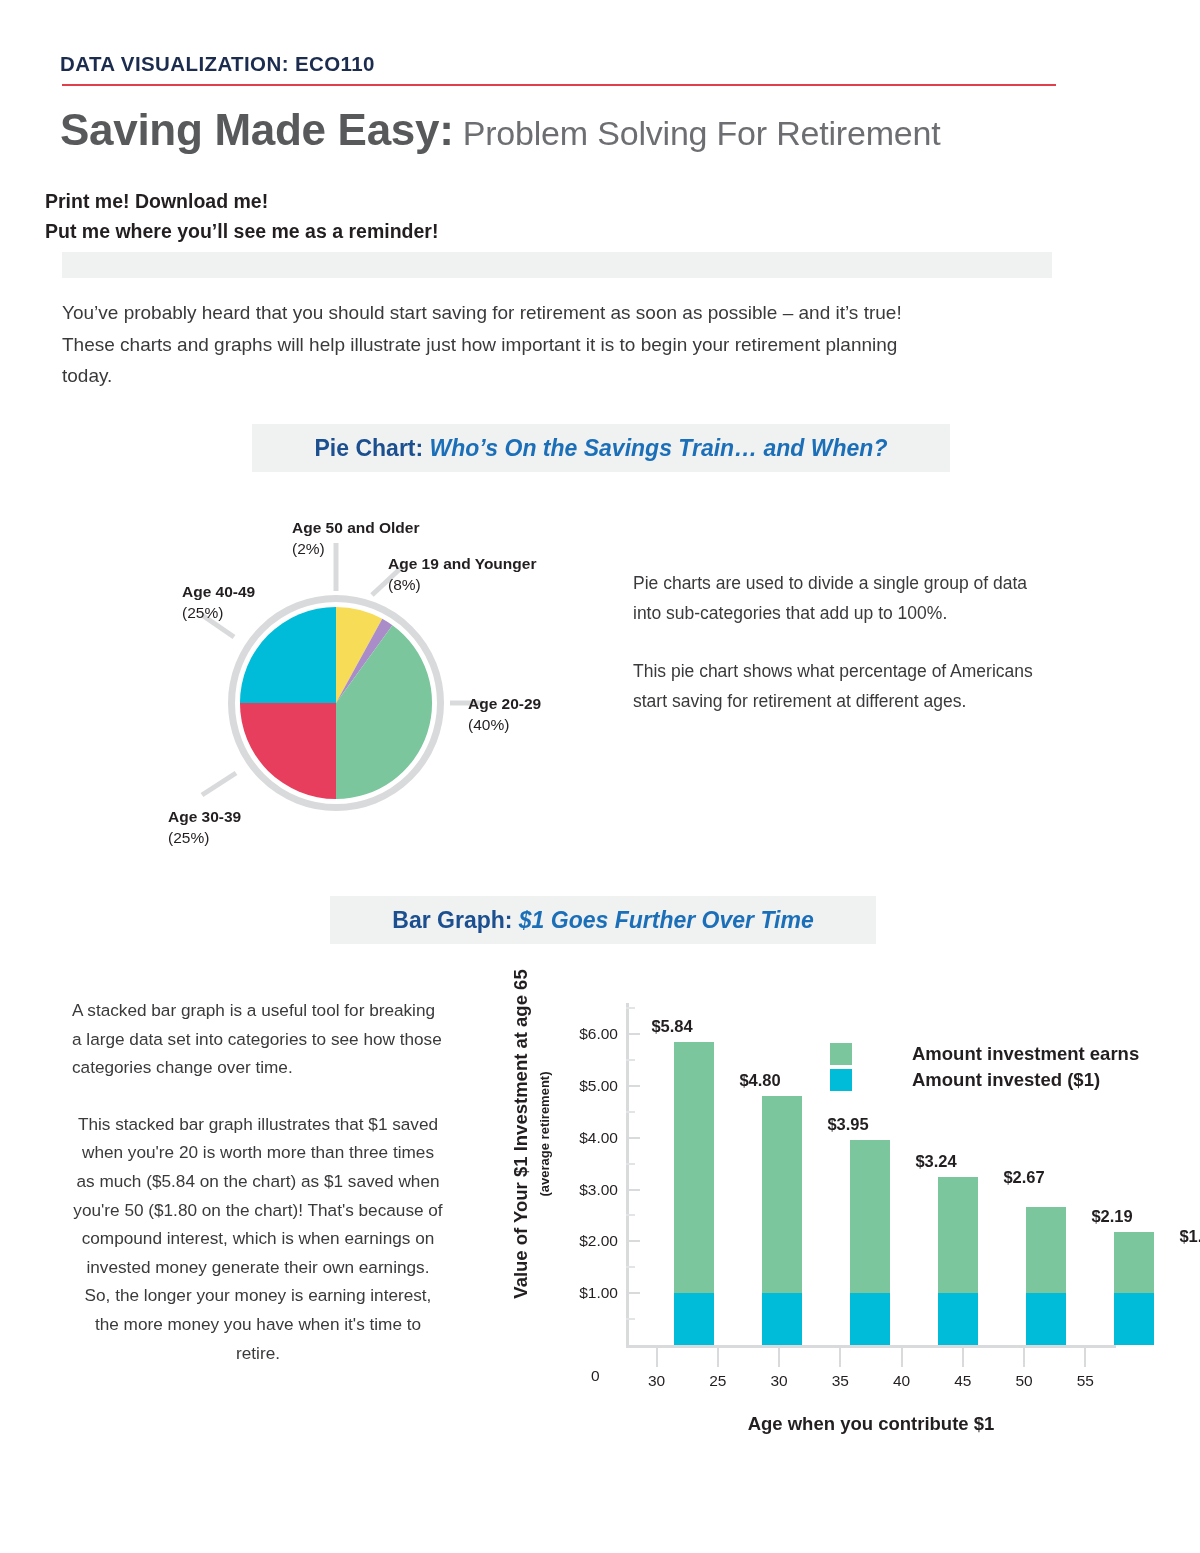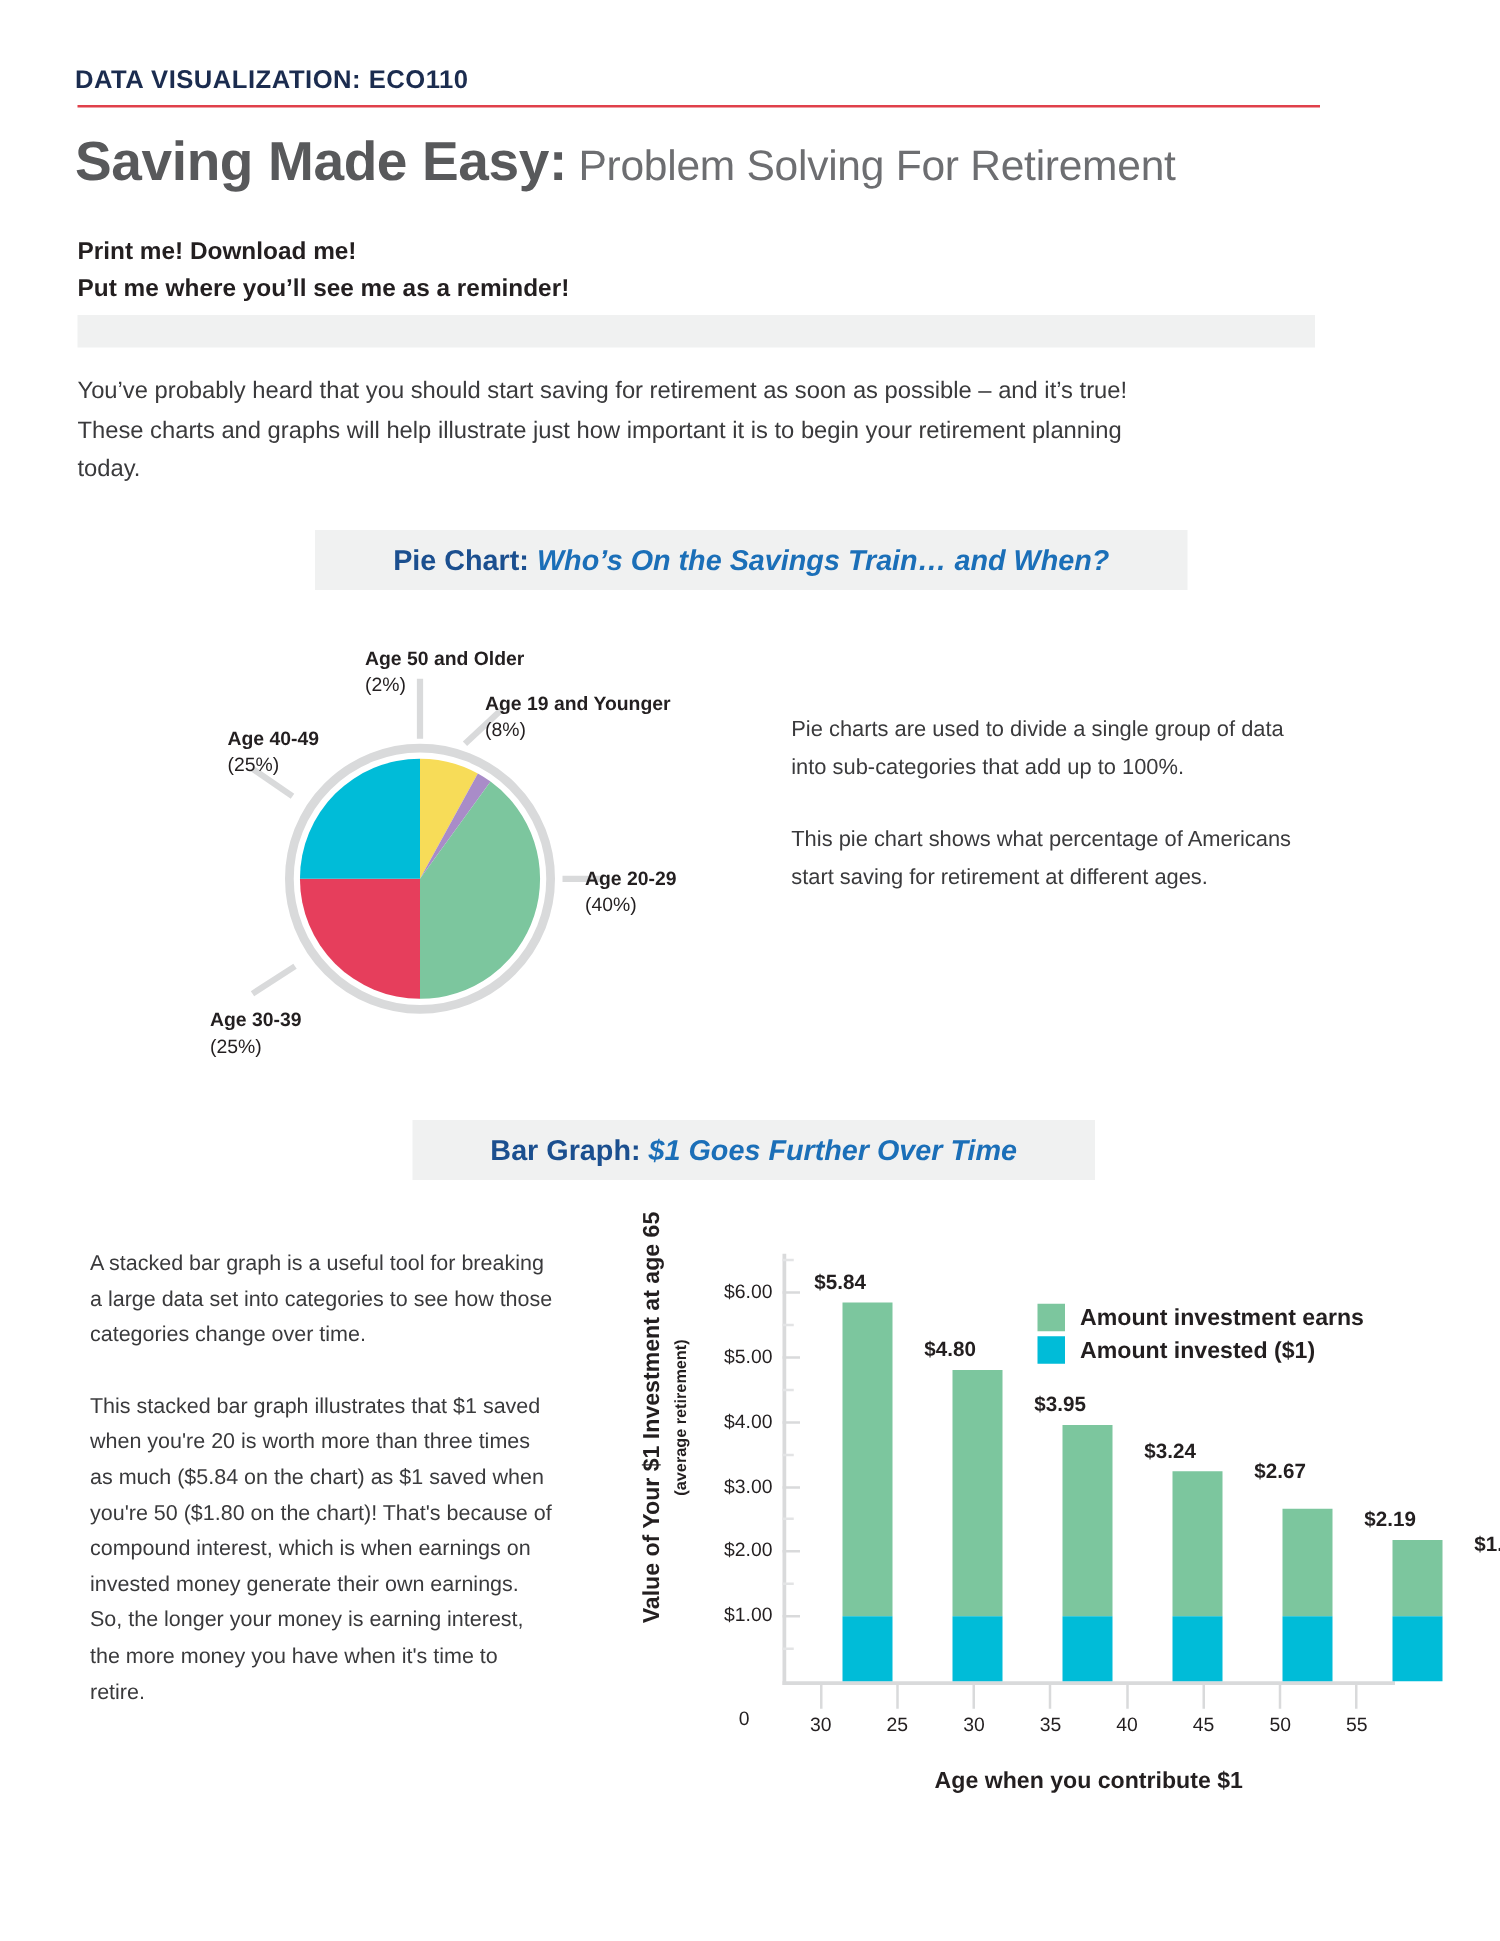--- a/index.html
+++ b/index.html
@@ -46,21 +46,21 @@
   }
   .title-sub {
     font-size: 34px;
     font-weight: 300;
     color: #6d6e71;
     letter-spacing: -0.2px;
   }
 
   .promo {
     position: absolute;
-    left: 62px; top: 186px;
+    left: 45px; top: 186px;
     font-size: 19.5px;
     font-weight: 700;
     line-height: 30px;
     color: #231f20;
   }
 
   .grey-bar {
     position: absolute;
     left: 62px; top: 252px;
     width: 990px; height: 26px;
@@ -140,21 +140,21 @@
   
   .bar-text {
     position: absolute;
     left: 72px; top: 996px;
     width: 372px;
     font-size: 17.2px;
     line-height: 28.6px;
     color: #3a3a3c;
   }
   .bar-text p { margin: 0 0 28px 0; }
-  .bar-text p:last-child { margin-bottom: 0; }
+  .bar-text p:last-child { margin-bottom: 0; text-align: center; }
 
   .chart-area { position: absolute; left: 480px; top: 985px; width: 660px; height: 470px; }
 
   .y-axis-title {
     position: absolute;
     left: -112px; top: 126px;
     width: 330px;
     transform: rotate(-90deg);
     transform-origin: center center;
     text-align: center;
@@ -280,21 +280,21 @@
 
   .legend {
     position: absolute;
     left: 350px; top: 58px;
     display: flex;
     flex-direction: column;
     gap: 4px;
   }
   .legend-row { display: flex; align-items: center; gap: 12px; }
   .legend-swatch { width: 22px; height: 22px; flex: 0 0 22px; }
-  .legend-label { font-size: 18.5px; font-weight: 700; color: #231f20; white-space: nowrap; }
+  .legend-label { font-size: 18.5px; font-weight: 700; color: #231f20; white-space: nowrap; margin-left: 48px; }
 </style>
 </head>
 <body>
 
 <div class="page">
 
   <div class="kicker">DATA VISUALIZATION: ECO110</div>
   <div class="header-rule"></div>
 
   <div class="title-wrap">

